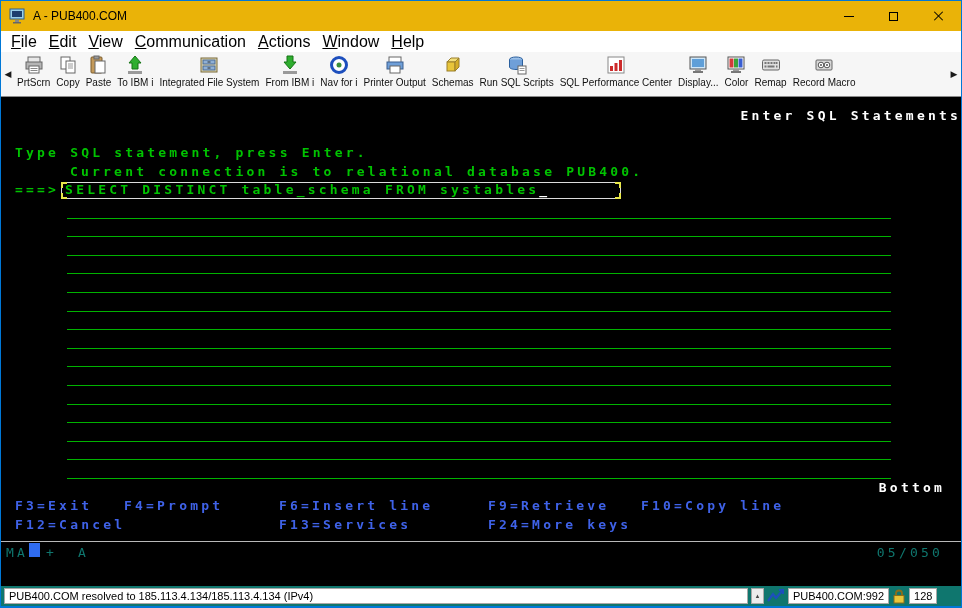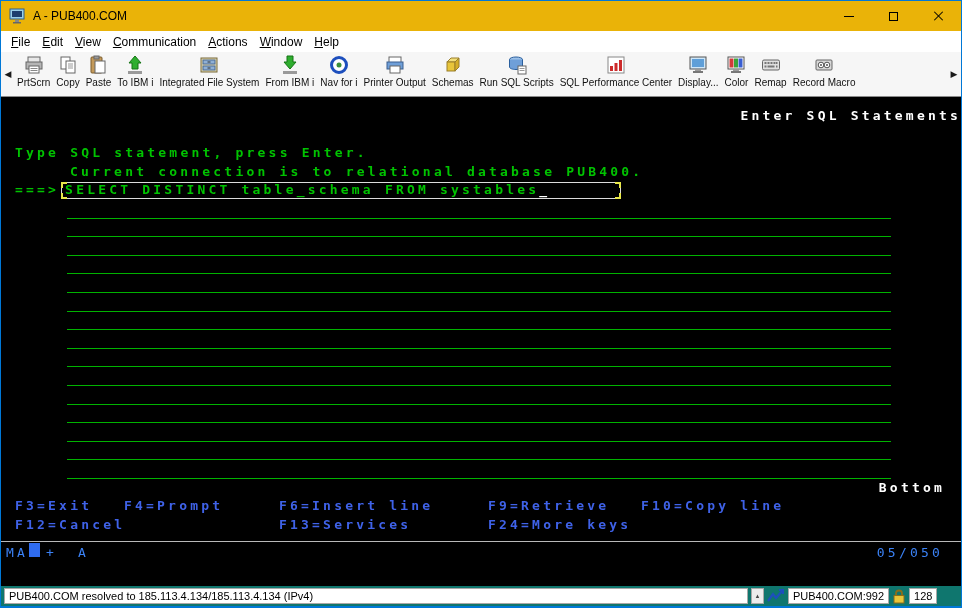--- a/index.html
+++ b/index.html
@@ -18,21 +18,21 @@
   .min-glyph { width:10px; height:1px; background:#000; }
   .max-glyph { width:9px; height:9px; border:1px solid #000; }
   .close-glyph { width:12px; height:12px; position:relative; }
   .close-glyph::before, .close-glyph::after { content:""; position:absolute; left:5.5px; top:0;
       width:1px; height:12px; background:#000; }
   .close-glyph::before { transform:rotate(45deg); }
   .close-glyph::after { transform:rotate(-45deg); }
 
   
   .menubar { height:21px; flex:0 0 auto; display:flex; align-items:center;
-             background:#fff; padding-left:4px; font-size:12px; color:#000; }
+             background:#fff; padding-left:4px; font-size:16px; color:#000; }
   .menu-item { padding:2px 6px; cursor:default; }
   .menu-item::first-letter { text-decoration:underline; }
 
   
   .toolbar { height:45px; flex:0 0 auto; background:#f6f6f6; border-bottom:1px solid #8a8a8a;
              display:flex; align-items:stretch; padding:0 1px; }
   .tb-scroll { width:12px; display:flex; align-items:center; justify-content:center;
                font-size:9px; color:#1a1a1a; }
   #toolbar-items { display:flex; flex:1; overflow:hidden; }
   .tb-item { display:flex; flex-direction:column; align-items:center; justify-content:flex-start;
@@ -62,21 +62,21 @@
   .input-line { height:18.6px; border-bottom:1px solid #00b300; }
   .bottom-row { text-align:right; padding-right:16px; }
   .fk-row { position:relative; height:18.6px; color:#3f62e8; }
   .fk-row span { position:absolute; top:0; line-height:18.6px; white-space:pre; }
   #fk-row1 span:nth-child(1){left:14px}  #fk-row1 span:nth-child(2){left:123px}
   #fk-row1 span:nth-child(3){left:278px} #fk-row1 span:nth-child(4){left:487px}
   #fk-row1 span:nth-child(5){left:640px}
   #fk-row2 span:nth-child(1){left:14px}  #fk-row2 span:nth-child(2){left:278px}
   #fk-row2 span:nth-child(3){left:487px}
   .oia-sep { height:1px; background:#b9b9b9; margin-top:6px; }
-  .oia { position:relative; height:20px; margin-top:1px; color:#3b82f6; font-weight:normal; }
+  .oia { position:relative; height:20px; margin-top:1px; color:#0f766e; font-weight:normal; }
   .oia span { position:absolute; top:0; line-height:20px; }
   .oia-state { left:5px; }
   .oia-cursorblock { position:absolute; left:28px; top:3px; width:11px; height:14px; background:#2f6cf0; }
   .oia-plus { left:45px; }
   .oia-system { left:77px; }
   .oia-pos { right:18px; }
 
   
   .statusbar { height:20px; flex:0 0 auto; background:#0f766e; display:flex; align-items:center;
                gap:3px; padding:0 3px; font-size:11px; color:#000; }

